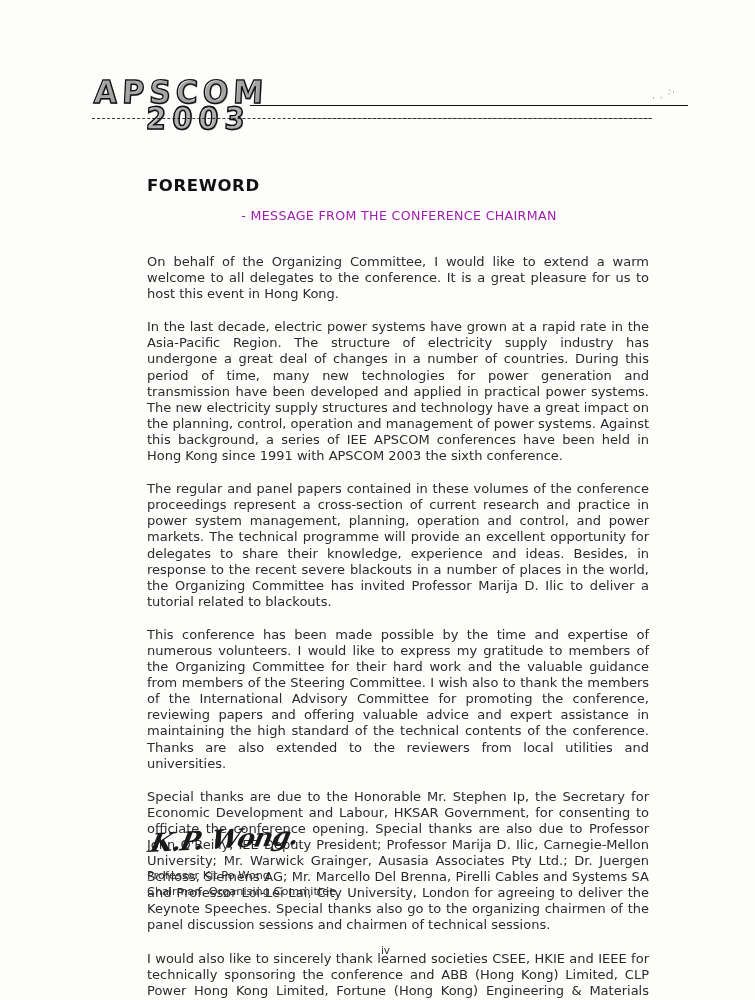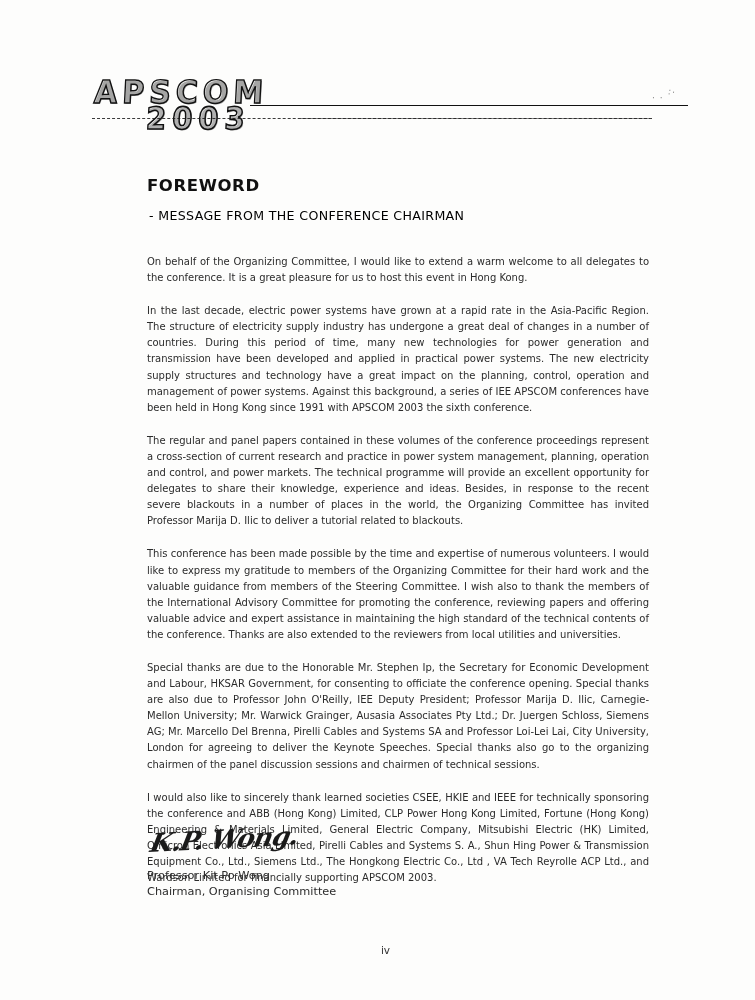--- a/index.html
+++ b/index.html
@@ -113,26 +113,27 @@
     font-weight: bold;
     letter-spacing: .6px;
     color: #111;
     margin: 0 0 13px 0;
   }
   .subtitle {
     font-family: "DejaVu Sans", sans-serif;
     font-size: 12.6px;
     font-weight: normal;
     letter-spacing: .35px;
-    color: #000000;
+    color: #a21caf;
     margin: 0 0 31px 2px;
+    text-align: center;
   }
   .para {
     font-family: "DejaVu Sans", sans-serif;
-    font-size: 10px;
+    font-size: 13px;
     line-height: 16.1px;
     color: #2b2b2b;
     text-align: justify;
     margin: 0 0 17px 0;
     -webkit-font-smoothing: none;
   }
   .para:last-of-type { margin-bottom: 8px; }
 
   
   .sig-block {

